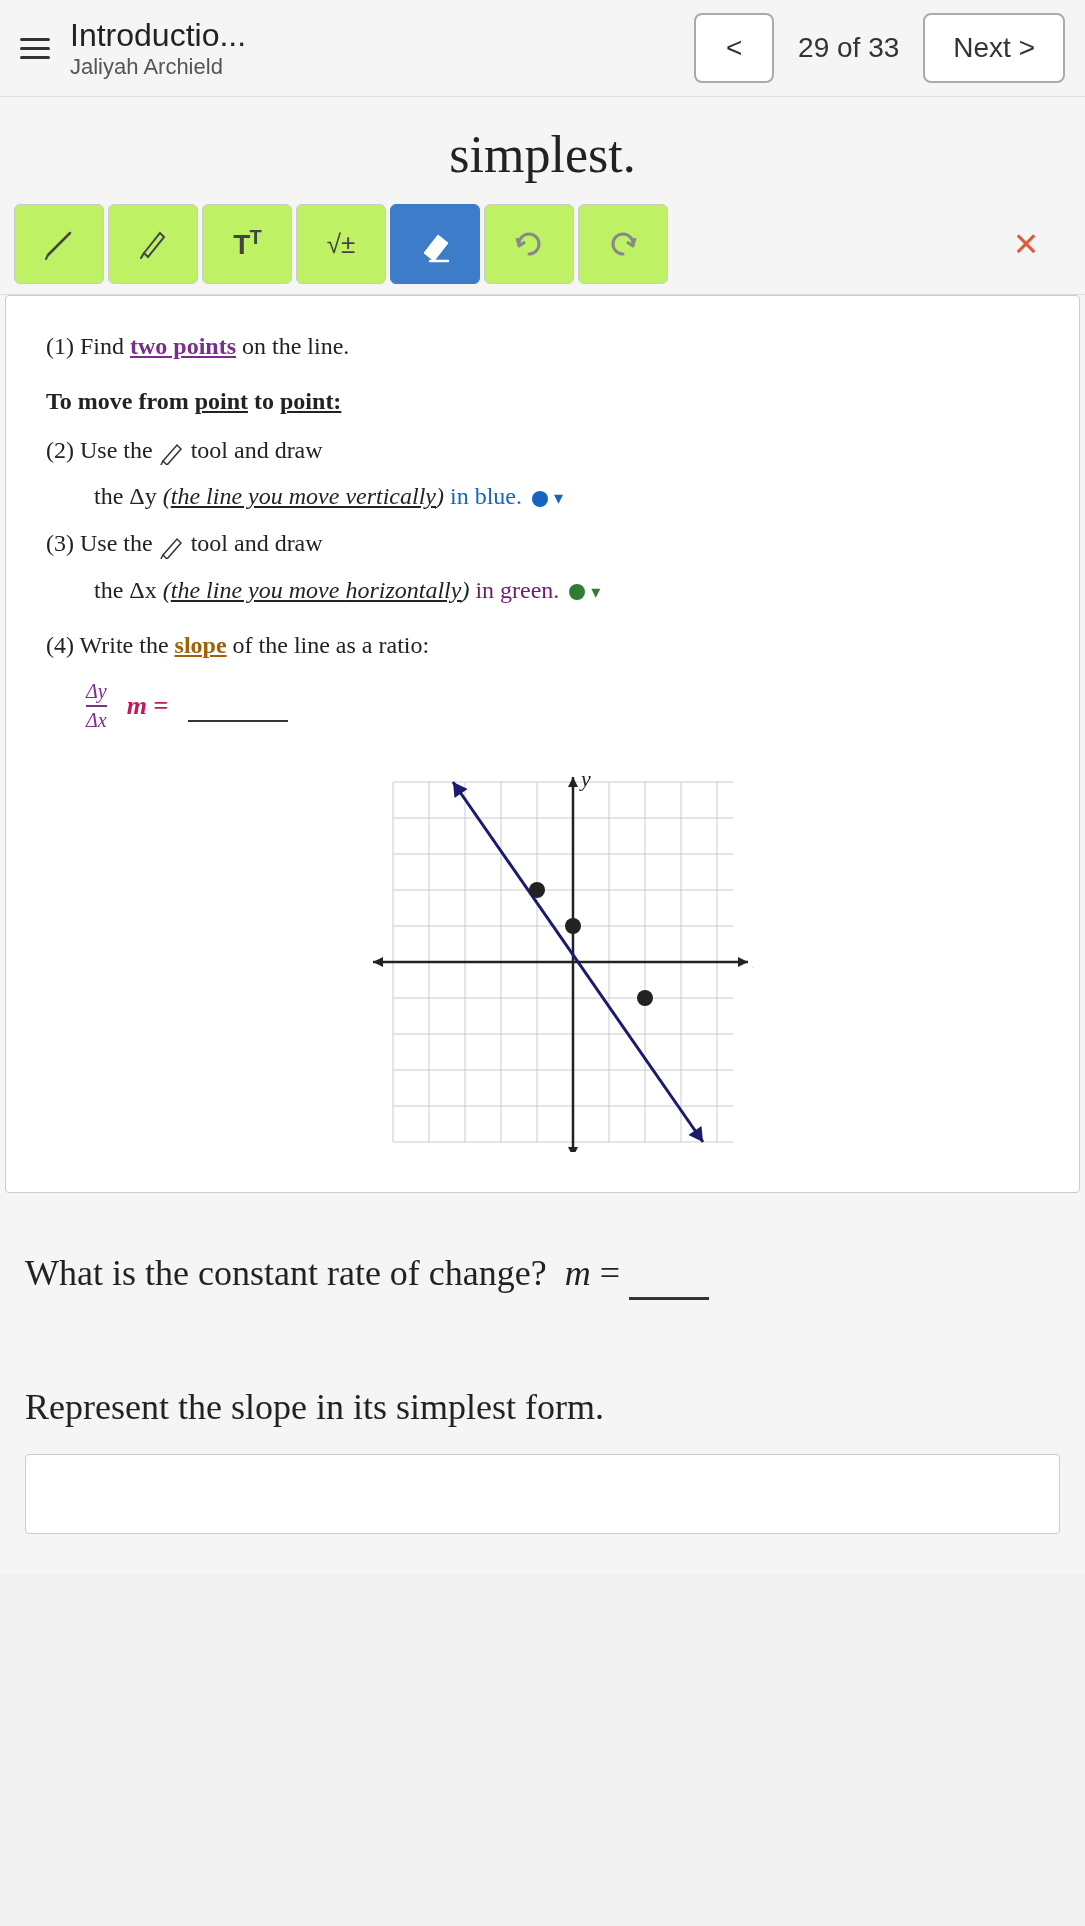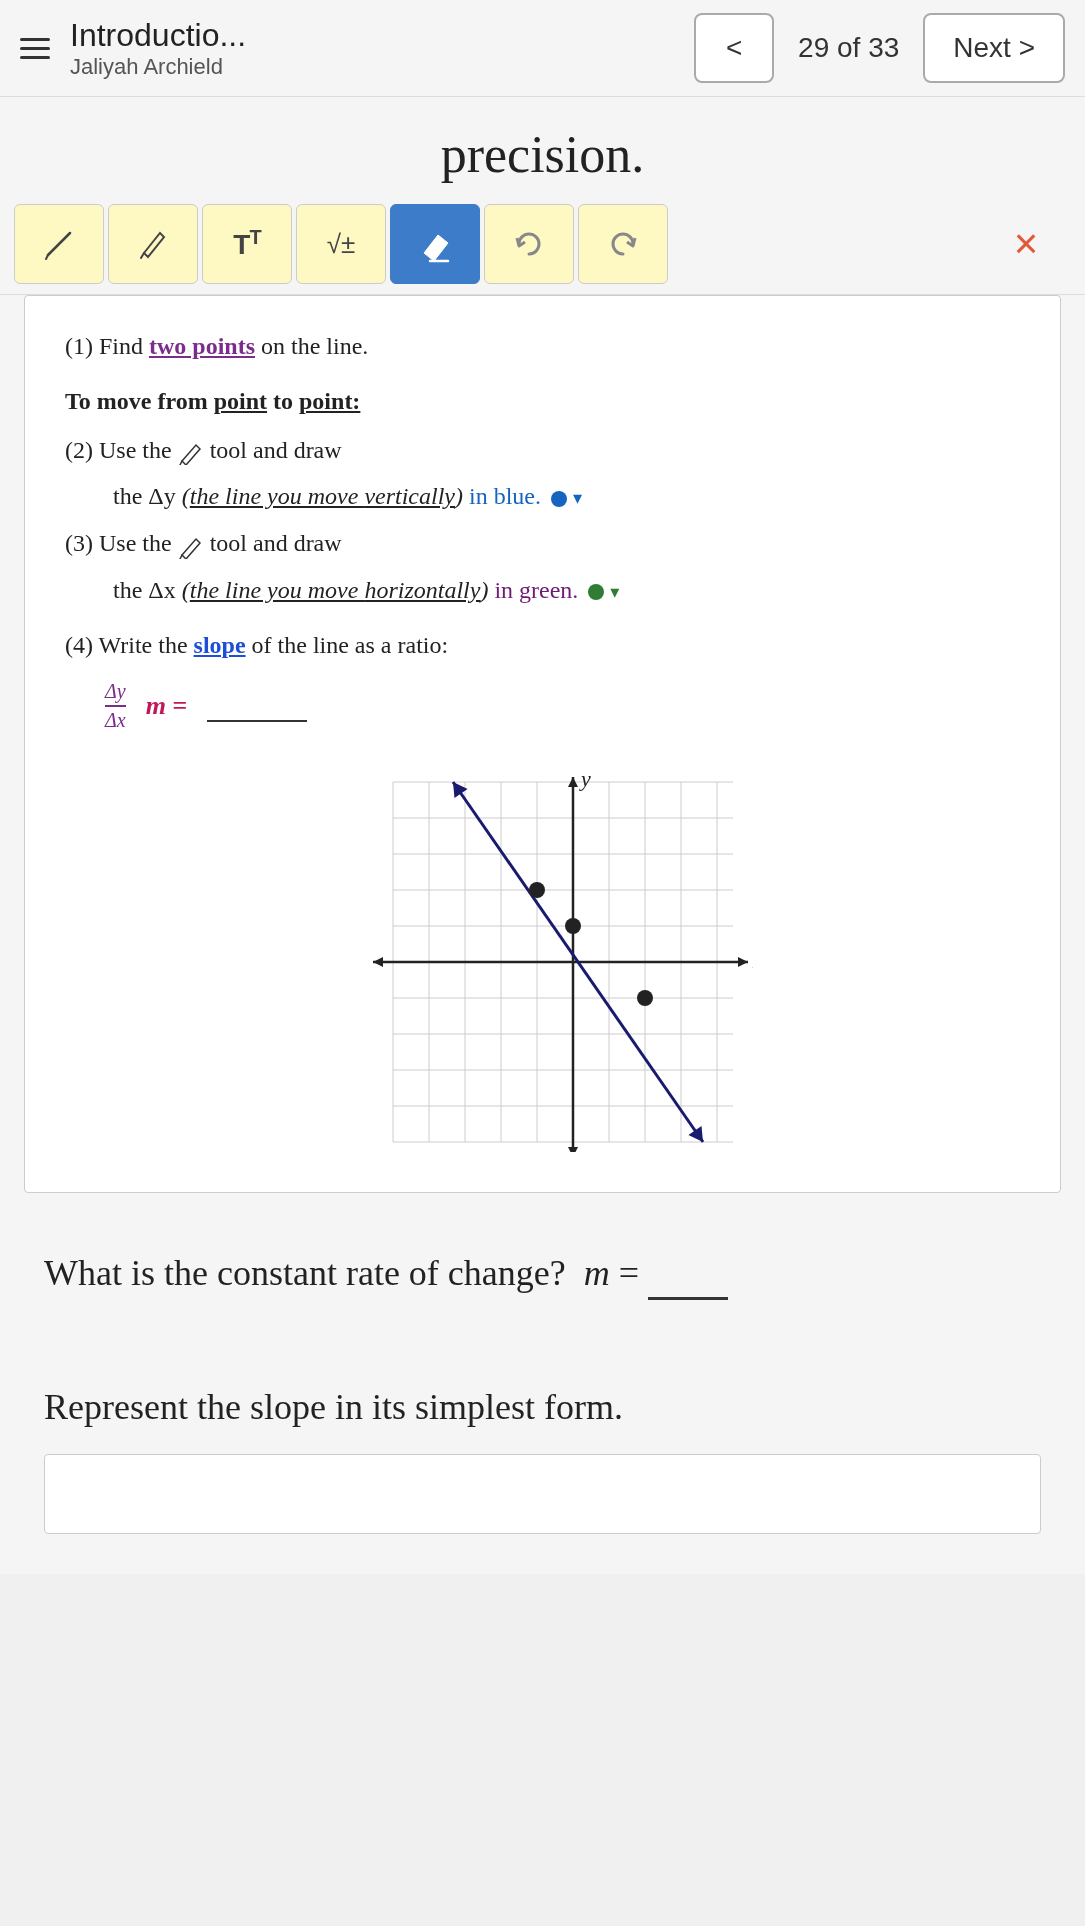--- a/index.html
+++ b/index.html
@@ -105,40 +105,40 @@
       align-items: center;
       background: #f5f5f5;
       padding: 10px 14px;
       gap: 4px;
       border-bottom: 1px solid #ddd;
     }
     .tool-btn {
       width: 90px;
       height: 80px;
       border: 1px solid #ccc;
-      background: #fef9c3;
+      background: #bef264;
       border-radius: 6px;
       display: flex;
       align-items: center;
       justify-content: center;
       cursor: pointer;
       font-size: 30px;
       color: #444;
     }
     .tool-btn.active {
       background: #3d7cc9;
       border-color: #3d7cc9;
       color: #fff;
     }
     .tool-spacer { flex: 1; }
 
     
     .main-content {
       background: #f5f5f5;
-      padding: 0 24px 30px;
+      padding: 0 5px 30px;
     }
     .content-card {
       background: #fff;
       border: 1px solid #ccc;
       border-radius: 4px;
       padding: 30px 40px 40px;
       margin-bottom: 30px;
     }
 
     
@@ -162,21 +162,21 @@
       font-style: italic;
       text-decoration: underline;
     }
     .instruction-line .color-blue {
       color: #1565c0;
     }
     .instruction-line .color-green {
       color: #701a75;
     }
     .instruction-line .color-pink {
-      color: #1d4ed8;
+      color: #a16207;
       text-decoration: underline;
       font-weight: bold;
     }
     .dot-blue {
       display: inline-block;
       width: 16px;
       height: 16px;
       border-radius: 50%;
       background: #1565c0;
       vertical-align: middle;
@@ -277,21 +277,21 @@
     <div class="course-title">Introductio...</div>
     <div class="student-name">Jaliyah Archield</div>
   </div>
   <div class="nav-controls">
     <button class="nav-btn">&lt;</button>
     <span class="page-indicator">29 of 33</span>
     <button class="next-btn">Next &gt;</button>
   </div>
 </div>
 
-<div class="section-title">precision.</div>
+<div class="section-title">simplest.</div>
 
 <div class="toolbar">
   <button class="tool-btn" title="Pencil">
     <svg width="38" height="38" viewBox="0 0 38 38">
       <line x1="8" y1="30" x2="30" y2="8" stroke="#444" stroke-width="2.5" stroke-linecap="round"></line>
       <line x1="8" y1="30" x2="6" y2="34" stroke="#444" stroke-width="2" stroke-linecap="round"></line>
     </svg>
   </button>
   <button class="tool-btn" title="Pen">
     <svg width="38" height="38" viewBox="0 0 38 38">

